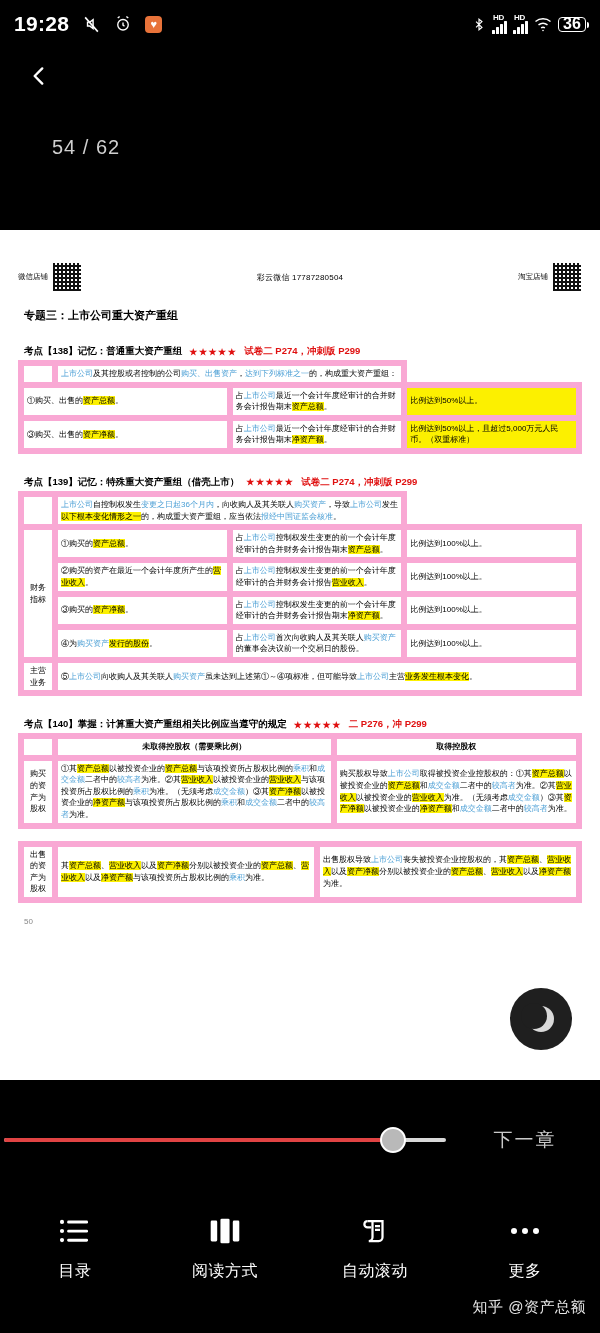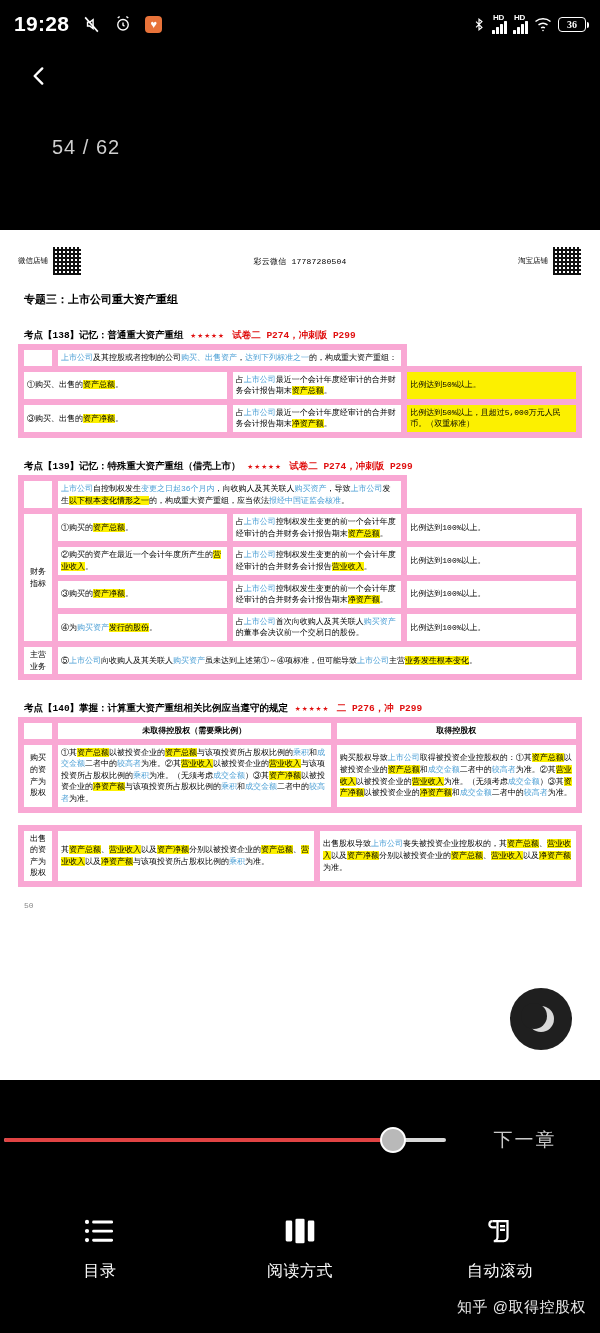--- a/index.html
+++ b/index.html
@@ -12,31 +12,31 @@
   .sb-time { font-size:21px; font-weight:600; letter-spacing:.3px; }
   .sb-right { margin-left:auto; display:flex; align-items:center; gap:6px; }
   .ic { display:inline-block; }
   .hd-sig { display:flex; align-items:flex-end; gap:1px; position:relative; padding-top:7px;}
   .hd-sig .hd { position:absolute; top:-1px; left:1px; font-size:8px; font-weight:700; letter-spacing:-.4px;}
   .hd-sig i { display:block; width:3px; background:#fff; border-radius:.5px;}
   .hd-sig i:nth-child(2){height:4px}.hd-sig i:nth-child(3){height:7px}
   .hd-sig i:nth-child(4){height:10px}.hd-sig i:nth-child(5){height:13px}
   .batt { width:28px;height:15px;border:1.6px solid #fff;border-radius:4px;display:flex;align-items:center;justify-content:center;position:relative;}
   .batt:after{content:"";position:absolute;right:-4px;top:4px;width:2.5px;height:6px;background:#fff;border-radius:0 2px 2px 0;}
-  .batt span{font-size:10px;font-weight:700;font-family:Liberation Serif, serif;}
+  .batt span{font-size:16px;font-weight:700;}
   .appic { width:17px;height:17px;border-radius:4px;background:#e8733a;display:flex;align-items:center;justify-content:center;font-size:11px;color:#fff;}
 
   
   .topbar { height:56px; display:flex; align-items:center; padding-left:26px; }
   .back { color:#fff; font-size:27px; line-height:1; font-weight:300; }
   .pageind { color:#cfcfcf; font-size:20px; padding:32px 0 0 52px; letter-spacing:1px; }
 
   
   .page { position:absolute; top:230px; left:0; width:600px; height:850px; background:#fff; overflow:hidden; }
-  .doc { padding:14px 18px 0 18px; color:#000; font-family:Liberation Mono, monospace; }
+  .doc { padding:30px 18px 0 18px; color:#000; font-family:Liberation Sans, sans-serif; }
 
   .dochead { display:flex; align-items:center; height:34px; font-size:7.5px; }
   .dochead .grp { display:flex; align-items:center; gap:4px; }
   .qr { width:30px;height:30px;
         background-image:
           repeating-linear-gradient(0deg,#111 0 2px,transparent 2px 4px),
           repeating-linear-gradient(90deg,#111 0 2px,transparent 2px 4px);
         background-color:#fff; border:1px solid #fff; }
   .dochead .mid { flex:1; text-align:center; font-size:8px; letter-spacing:.2px;}
 
@@ -295,15 +295,25 @@
   <div class="nav">
     <span class="gi">
       <svg width="30" height="30" viewBox="0 0 24 24" fill="none" stroke="#fff" stroke-width="1.8">
         <path d="M6 4h12v13a3 3 0 0 1-3 3H7a3 3 0 0 0 3-3V4z"></path>
         <path d="M6 4a2.5 2.5 0 0 0 0 5h3"></path>
         <path d="M12 8h4M12 11h4"></path>
       </svg>
     </span>
     <span class="lab">自动滚动</span>
   </div>
-</div>
-
-<div class="watermark">知乎 @取得控股权</div>
+  <div class="nav">
+    <span class="gi">
+      <svg width="30" height="12" viewBox="0 0 30 12" fill="#fff">
+        <circle cx="4" cy="6" r="3"></circle>
+          <circle cx="15" cy="6" r="3"></circle>
+          <circle cx="26" cy="6" r="3"></circle>
+      </svg>
+    </span>
+    <span class="lab">更多</span>
+  </div>
+</div>
+
+<div class="watermark">知乎 @资产总额</div>
 
 </body></html>

